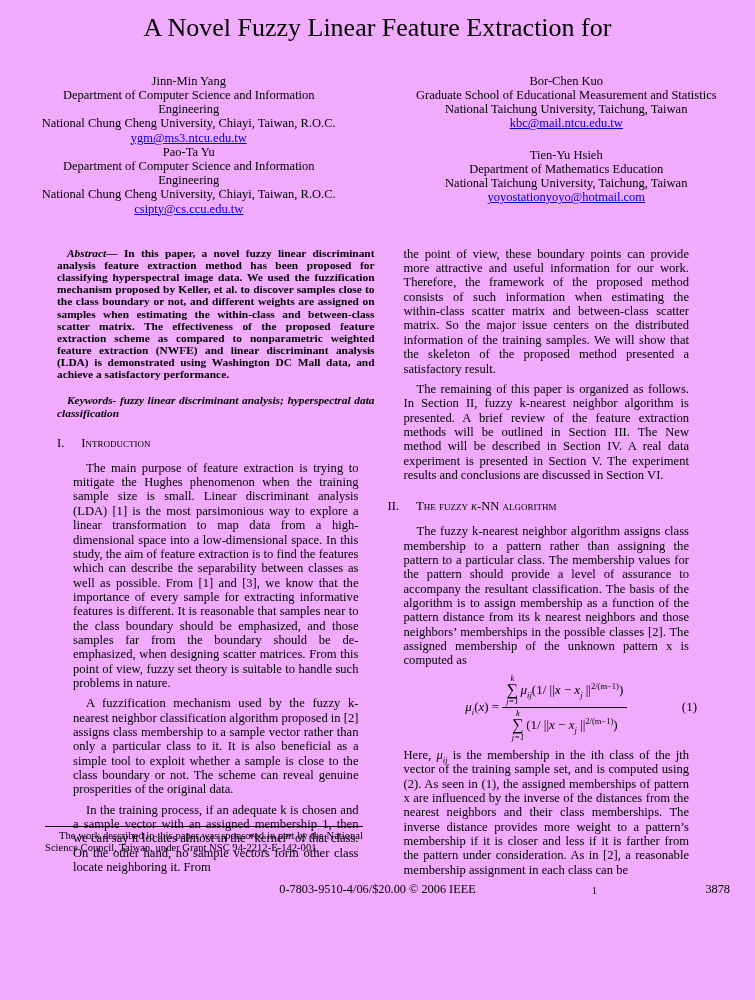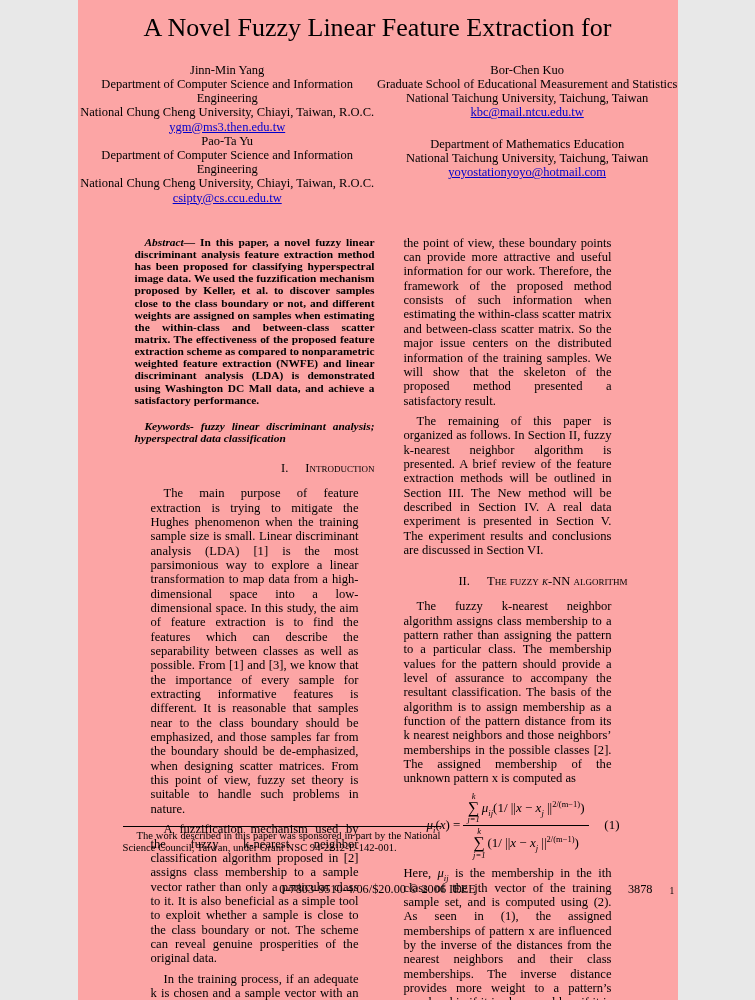--- a/index.html
+++ b/index.html
@@ -1,51 +1,51 @@
 <!DOCTYPE html>
 <html style="--link: #0000cc;"><head>
 <meta charset="utf-8">
 <style>
   :root { --link: #0000cc; }
   * { box-sizing: border-box; }
   html, body { margin: 0; padding: 0; background: #e8e8e8; }
   .page {
     position: relative;
-    width: 600px; height: 1000px;
+    width: 755px; height: 1000px;
     margin: 0 auto;
-    background: #fca5a5;
+    background: #f0abfc;
     font-family: "Liberation Serif", "DejaVu Serif", serif;
     color: #000;
     overflow: hidden;
   }
   .title {
     margin: 12px 30px 0;
     text-align: center;
     font-size: 26px;
     line-height: 1.22;
     font-weight: 400;
   }
-  .authors-row { display: flex; margin-top: 19px; }
+  .authors-row { display: flex; margin-top: 30px; }
   .author-col { flex: 1; text-align: center; }
   .author { font-size: 12.5px; line-height: 14.2px; max-width: 342px; margin: 0 auto; }
   .author.gap-top { margin-top: 17px; }
   .a-name, .a-affil { white-space: nowrap; }
   .a-email { color: var(--link); text-decoration: underline; cursor: pointer; }
   .body-row { display: flex; margin: 31px 50px 0 57px; gap: 13px; }
   .col { width: 318px; }
   .abstract {
     font-weight: bold; font-size: 11.4px; line-height: 12.15px;
     text-align: justify; text-indent: 10px; margin: 0;
   }
   .ab-label { font-style: italic; }
   .keywords {
     font-weight: bold; font-style: italic; font-size: 11.4px; line-height: 12.15px;
     text-align: justify; text-indent: 10px; margin: 14px 0 0;
   }
-  .sec { font-size: 12.6px; font-weight: 400; text-align: right; margin: 17px 0 10px; }
+  .sec { font-size: 12.6px; font-weight: 400; text-align: left; margin: 17px 0 10px; }
   .sec-title { font-variant: small-caps; margin-left: 17px; }
   .para { font-size: 12.6px; line-height: 14.35px; text-align: justify; margin: 0 16px 6px; }
   .indent { text-indent: 13px; }
   .it { font-style: italic; }
   sub, sup { font-size: 8.5px; line-height: 0; }
   .equation {
     position: relative; display: flex; align-items: center; justify-content: center;
     margin: 5px 0 7px; font-size: 13px;
   }
   .frac { display: inline-flex; flex-direction: column; align-items: center; margin-left: 3px; }
@@ -72,38 +72,39 @@
     <span>A Novel Fuzzy Linear Feature Extraction for</span><br>
   </h1>
 
   <div class="authors-row">
     <div class="author-col">
       <div class="author">
         <div class="a-name">Jinn-Min Yang</div>
         <div class="a-affil">Department of Computer Science and Information</div>
         <div class="a-affil">Engineering</div>
         <div class="a-affil">National Chung Cheng University, Chiayi, Taiwan, R.O.C.</div>
-        <div><a class="a-email">ygm@ms3.then.edu.tw</a></div>
+        <div><a class="a-email">ygm@ms3.ntcu.edu.tw</a></div>
       </div>
       <div class="author">
         <div class="a-name">Pao-Ta Yu</div>
         <div class="a-affil">Department of Computer Science and Information</div>
         <div class="a-affil">Engineering</div>
         <div class="a-affil">National Chung Cheng University, Chiayi, Taiwan, R.O.C.</div>
         <div><a class="a-email">csipty@cs.ccu.edu.tw</a></div>
       </div>
     </div>
     <div class="author-col">
       <div class="author">
         <div class="a-name">Bor-Chen Kuo</div>
         <div class="a-affil">Graduate School of Educational Measurement and Statistics</div>
         <div class="a-affil">National Taichung University, Taichung, Taiwan</div>
         <div><a class="a-email">kbc@mail.ntcu.edu.tw</a></div>
       </div>
       <div class="author gap-top">
+        <div class="a-name">Tien-Yu Hsieh</div>
         <div class="a-affil">Department of Mathematics Education</div>
         <div class="a-affil">National Taichung University, Taichung, Taiwan</div>
         <div><a class="a-email">yoyostationyoyo@hotmail.com</a></div>
       </div>
     </div>
   </div>
 
   <main class="body-row">
 
     <section class="col">

